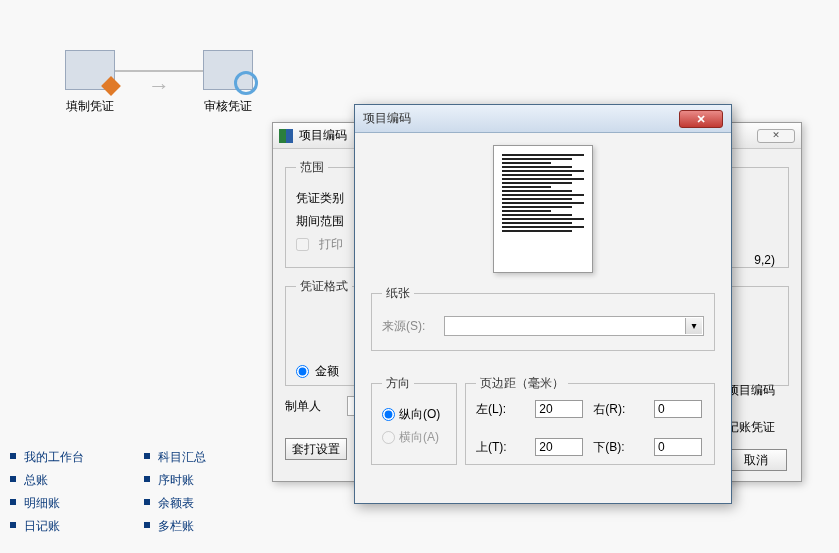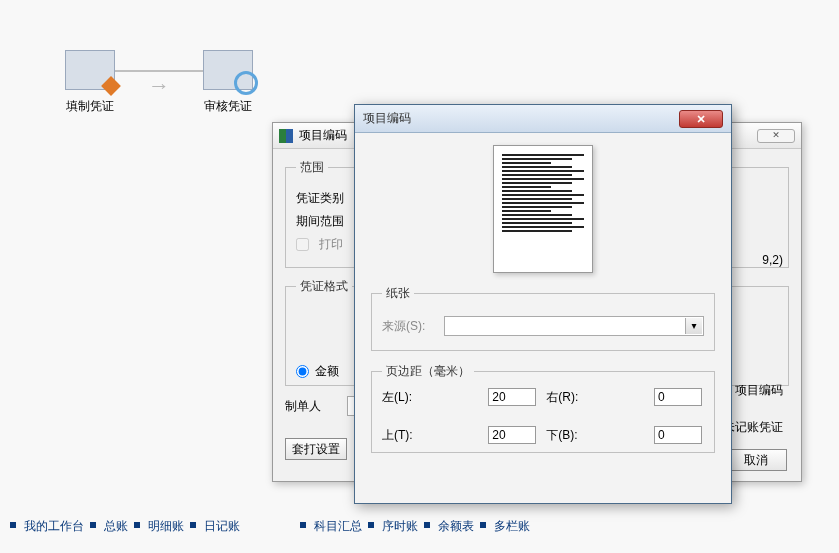--- a/index.html
+++ b/index.html
@@ -51,21 +51,21 @@
 }
 
 
 .nav-links {
   position: absolute;
   bottom: 18px;
   left: 10px;
   display: flex;
   gap: 60px;
 }
-.nav-col { display: flex; flex-direction: row; gap: 6px; }
+.nav-col { display: flex; flex-direction: column; gap: 6px; }
 .nav-link {
   color: #0a3a7b;
   padding-left: 14px;
   position: relative;
   cursor: pointer;
 }
 .nav-link::before {
   content: "";
   position: absolute; left: 0; top: 4px;
   width: 6px; height: 6px; background: #0a3a7b;
@@ -159,21 +159,21 @@
   box-shadow: 2px 2px 5px rgba(0,0,0,.2);
   padding: 6px 8px;
   overflow: hidden;
 }
 .preview .ln {
   height: 2px; background: #222; margin: 2px 0;
 }
 .preview .ln:nth-child(3n) { width: 60%; }
 .preview .ln:nth-child(2n) { width: 85%; }
 
-.dlg2 fieldset { margin-bottom: 12px; }
+.dlg2 fieldset { margin-bottom: 24px; }
 .combo {
   flex: 1;
   height: 20px;
   border: 1px solid #aaa;
   background: #fff;
   position: relative;
 }
 .combo::after {
   content: "▾";
   position: absolute; right: 1px; top: 1px;
@@ -210,21 +210,21 @@
   padding-top: 8px;
 }
 .dlg2 .footer .btn { margin-left: 8px; min-width: 70px; }
 
 
 .dlg1 .rightbits {
   position: absolute;
   right: 14px; top: 110px;
   text-align: right;
 }
-.dlg1 .rightbits div { margin: 20px 4px; }
+.dlg1 .rightbits div { margin: 20px 12px; }
 
 .gray { color:#888; }
 input[type=checkbox] { margin-right:4px; }
 </style>
 </head>
 <body>
 
 <div class="flow-line" style="left:115px; top:70px; width:100px;"></div>
 
 <div class="workflow">
@@ -329,20 +329,31 @@
 
     <fieldset>
       <legend>纸张</legend>
       <div class="row">
         <label class="gray" style="width:56px">来源(S):</label>
         <div class="combo"></div>
       </div>
     </fieldset>
 
     <div class="orient-margin">
+      <fieldset class="orient">
+        <legend>方向</legend>
+        <div class="radio-row">
+          <input type="radio" name="orient" checked="" style="">
+          <span>纵向(O)</span>
+        </div>
+        <div class="radio-row disabled">
+          <input type="radio" name="orient" disabled="" style="">
+          <span>横向(A)</span>
+        </div>
+      </fieldset>
       <fieldset class="margin">
         <legend>页边距（毫米）</legend>
         <div class="margin-grid">
           <span>左(L):</span>
           <input type="text" value="20" style="">
           <span>右(R):</span>
           <input type="text" value="0" style="">
           <span>上(T):</span>
           <input type="text" value="20" style="">
           <span>下(B):</span>

